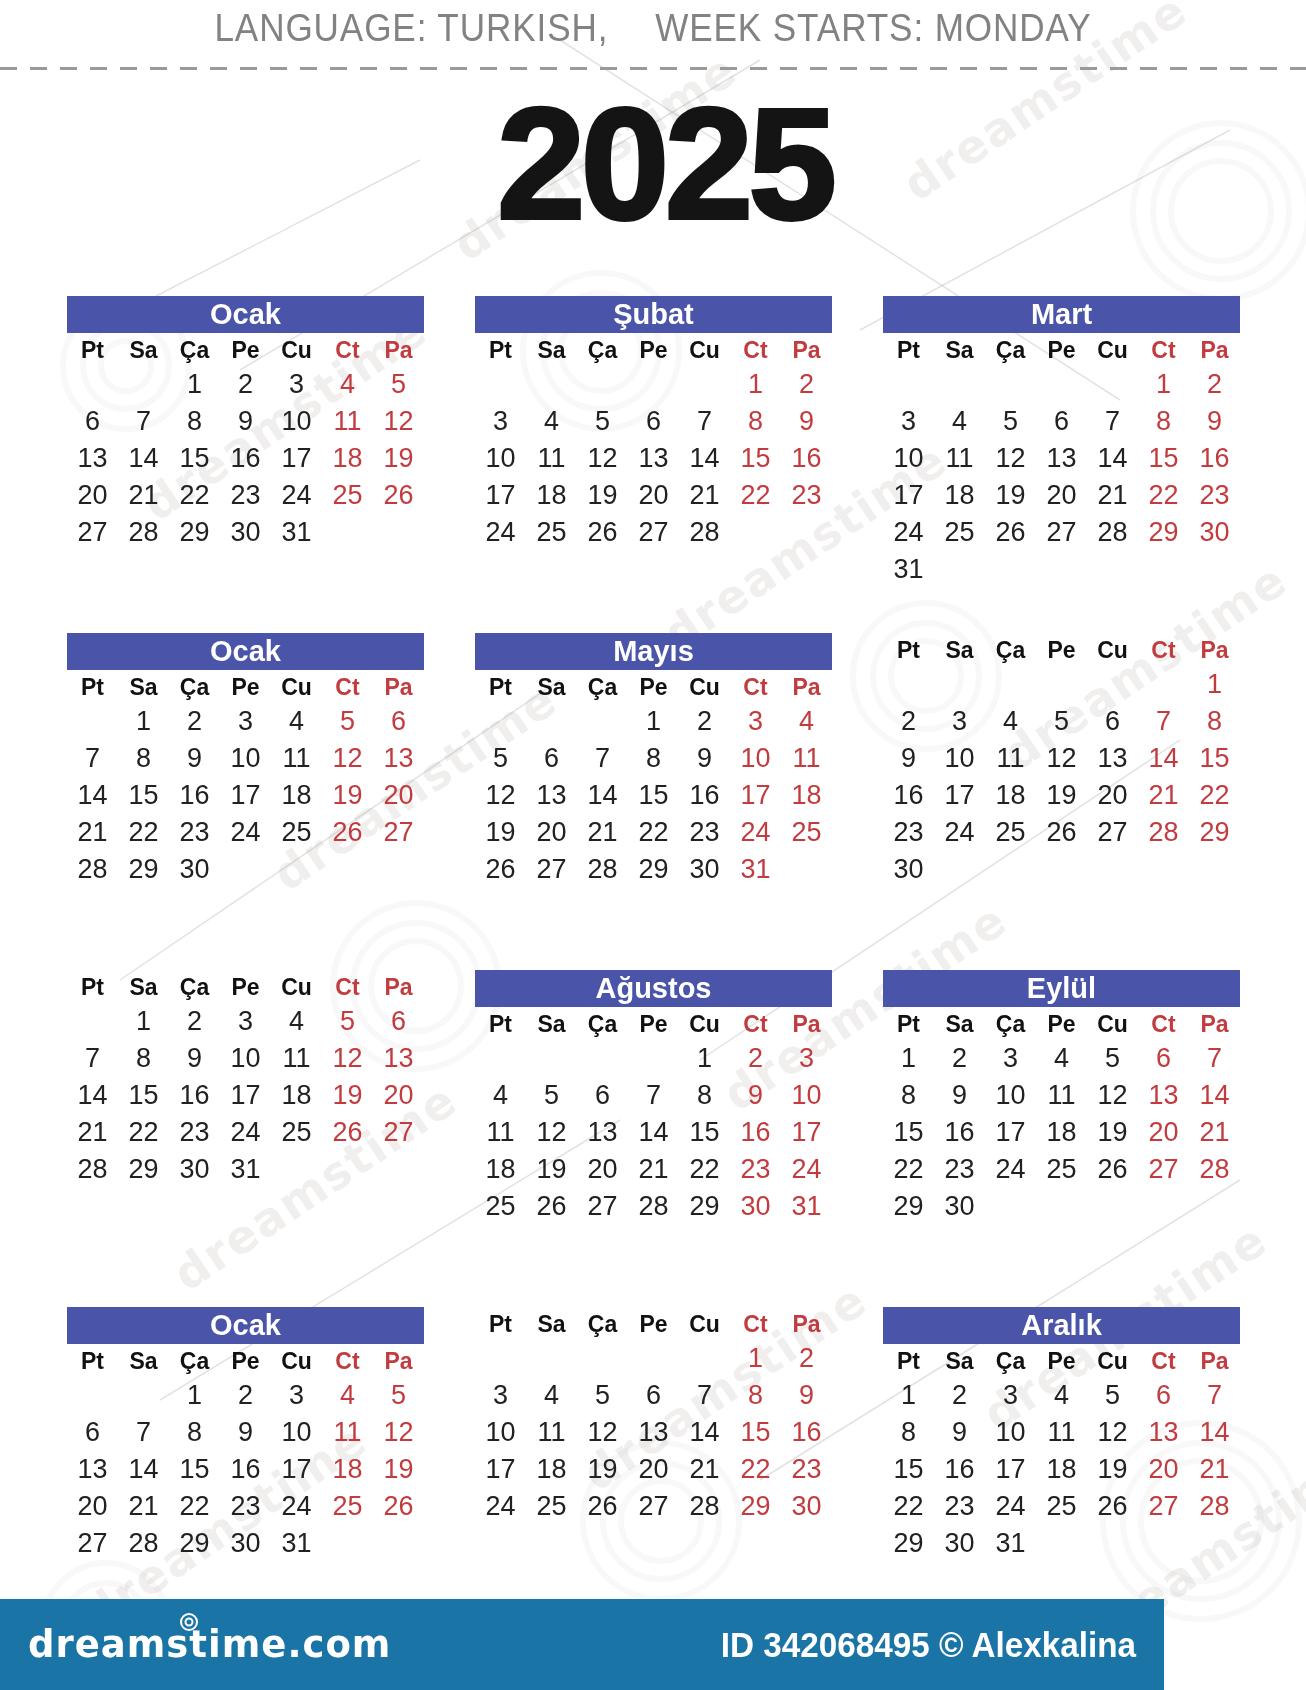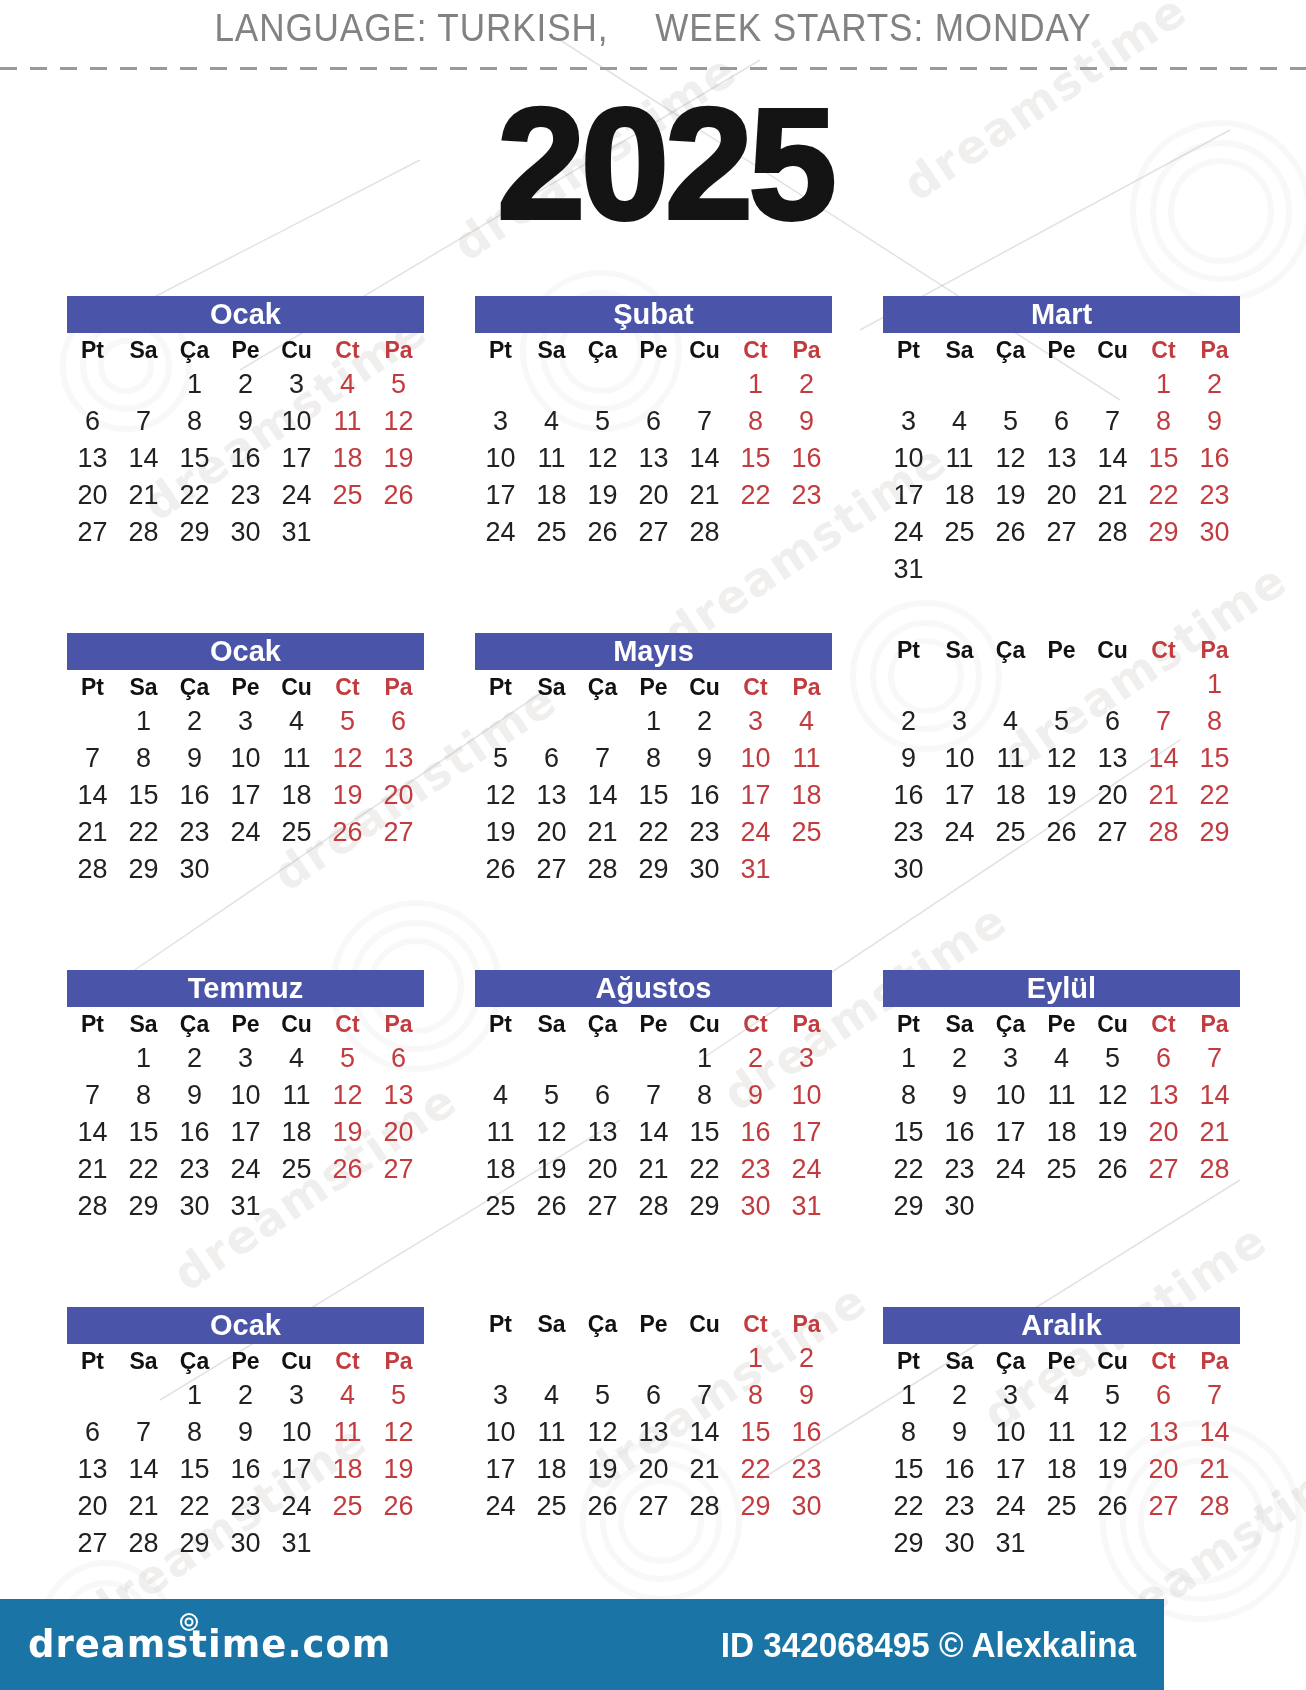--- a/index.html
+++ b/index.html
@@ -453,21 +453,20 @@
           <div class="cell">30</div>
           <div class="cell"></div>
           <div class="cell"></div>
           <div class="cell"></div>
           <div class="cell"></div>
           <div class="cell weekend"></div>
           <div class="cell weekend"></div>
         </div>
       </div>
       <div class="month">
-        <div class="month-title">Temmuz</div>
         <div class="month-grid">
           <div class="dow">Pt</div>
           <div class="dow">Sa</div>
           <div class="dow">Ça</div>
           <div class="dow">Pe</div>
           <div class="dow">Cu</div>
           <div class="dow weekend">Ct</div>
           <div class="dow weekend">Pa</div>
           <div class="cell"></div>
           <div class="cell">1</div>

